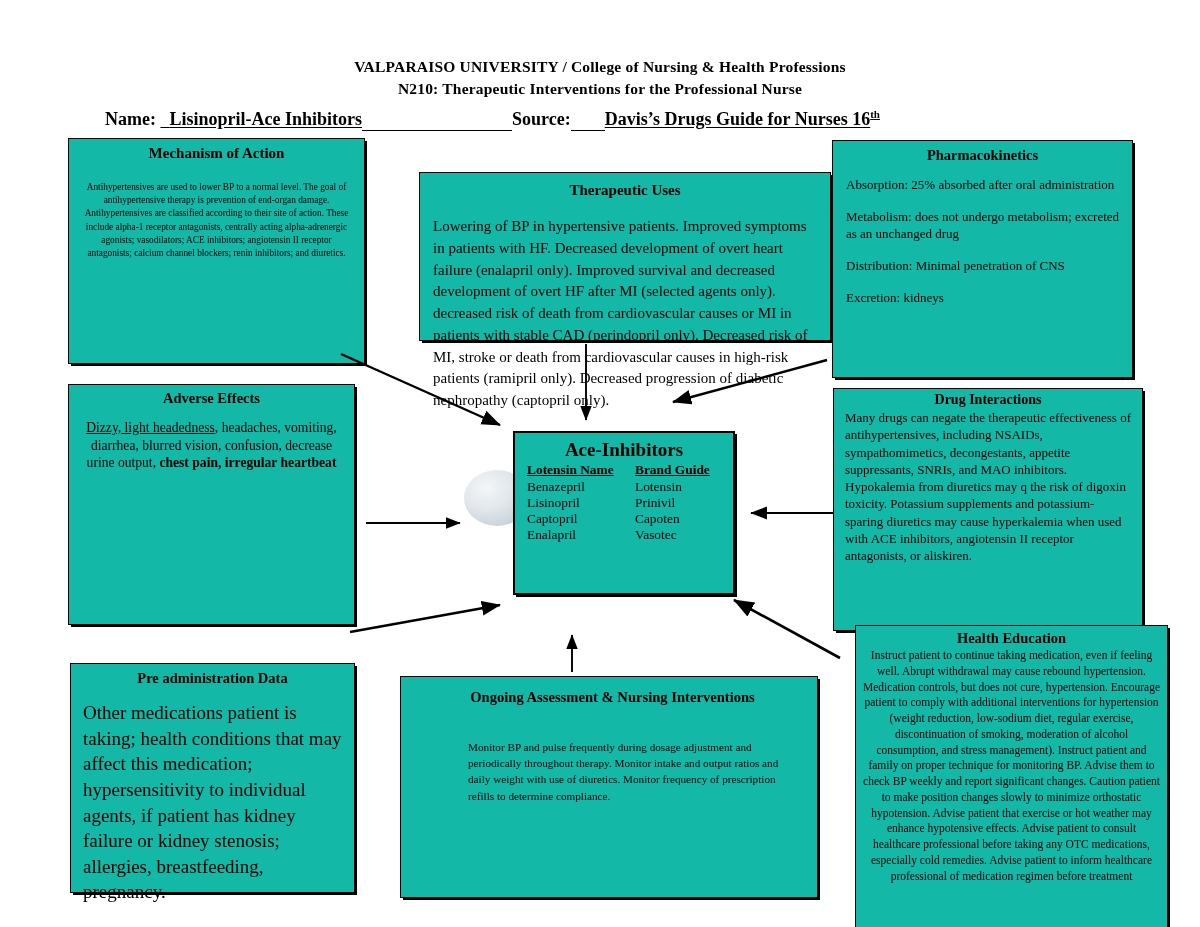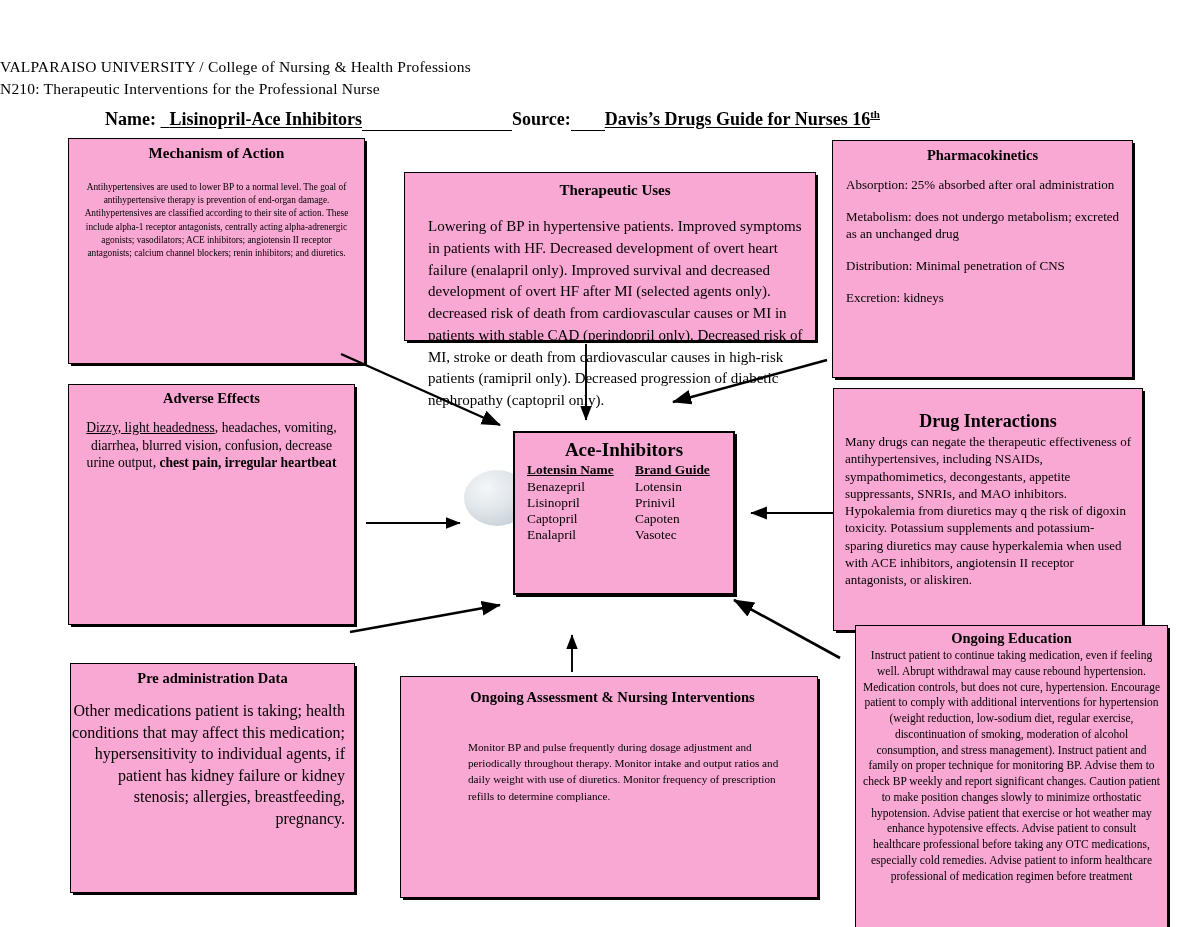--- a/index.html
+++ b/index.html
@@ -15,22 +15,22 @@
     overflow: hidden;
     font-family: "Liberation Serif", "DejaVu Serif", serif;
     color: #000000;
   }
 
   
   .hdr {
     position: absolute;
     left: 0;
     width: 1200px;
-    text-align: left;
-    font-weight: normal;
+    text-align: center;
+    font-weight: bold;
     font-family: "Liberation Serif", "DejaVu Serif", serif;
   }
   #hdr-line1 { top: 58px; font-size: 15.5px; letter-spacing: .2px; }
   #hdr-line2 { top: 80px; font-size: 15.5px; letter-spacing: .2px; }
 
   
   #namerow {
     position: absolute;
     left: 105px;
     top: 108px;
@@ -47,21 +47,21 @@
   #namerow .blank {
     display: inline-block;
     border-bottom: 1.6px solid #000;
     vertical-align: baseline;
   }
   .sup { font-size: 11px; vertical-align: super; text-decoration: underline; }
 
   
   .box {
     position: absolute;
-    background: #f9a8d4;
+    background: #14b8a6;
     border: 1.7px solid #000;
     box-sizing: border-box;
     
     box-shadow: 2.5px 2.5px 0 -0.5px #000;
   }
   .box .title {
     text-align: center;
     font-weight: bold;
     font-family: "Liberation Serif", "DejaVu Serif", serif;
   }
@@ -73,21 +73,21 @@
   #box-moa { left: 68px; top: 138px; width: 297px; height: 226px; }
   #box-moa .title { font-size: 15px; margin-top: 6px; }
   #box-moa .body {
     font-size: 9.3px;
     line-height: 1.42;
     text-align: center;
     margin: 19px 14px 0 14px;
   }
 
   
-  #box-tu { left: 404px; top: 172px; width: 412px; height: 169px; padding-left: 10px; }
+  #box-tu { left: 419px; top: 172px; width: 412px; height: 169px; }
   #box-tu .title { font-size: 15px; margin-top: 9px; }
   #box-tu .body {
     font-size: 15px;
     line-height: 1.45;
     text-align: left;
     margin: 17px 12px 8px 13px;
   }
 
   
   #box-pk { left: 832px; top: 140px; width: 301px; height: 238px; }
@@ -102,21 +102,21 @@
     font-size: 13.6px;
     line-height: 1.3;
     text-align: center;
     margin: 12px 10px 0 10px;
   }
   .u { text-decoration: underline; }
   .b { font-weight: bold; }
 
   
   #box-di { left: 833px; top: 388px; width: 310px; height: 243px; }
-  #box-di .title { font-size: 18px; margin-top: 22px; }
+  #box-di .title { font-size: 14px; margin-top: 3px; }
   #box-di .body { font-size: 13px; line-height: 1.33; margin: 1px 9px 0 11px; }
 
   
   #box-center {
     left: 513px; top: 431px; width: 222px; height: 164px;
     border: 2.4px solid #000;
     box-shadow: 2.5px 2.5px 0 -0.5px #000;
     z-index: 5;
   }
   #box-center .title { font-size: 19px; margin-top: 6px; }
@@ -143,21 +143,21 @@
     left: 464px; top: 470px;
     width: 66px; height: 56px;
     border-radius: 50% / 50%;
     background: radial-gradient(ellipse at 34% 32%, #f4f6f8 0%, #e3e8ec 38%, #ccd5db 72%, #bcc7ce 100%);
     z-index: 2;
   }
 
   
   #box-pad { left: 70px; top: 663px; width: 285px; height: 230px; }
   #box-pad .title { font-size: 14.5px; margin-top: 6px; }
-  #box-pad .body { font-size: 16px; line-height: 1.35; margin: 13px 9px 0 0; text-align: right; }
+  #box-pad .body { font-size: 19px; line-height: 1.35; margin: 13px 9px 0 12px; }
 
   
   #box-oa { left: 400px; top: 676px; width: 418px; height: 222px; padding-left: 7px; }
   #box-oa .title { font-size: 14.6px; margin-top: 12px; }
   #box-oa .body { font-size: 11.2px; line-height: 1.45; margin: 33px 28px 0 60px; }
 
   
   #box-pe {
     left: 855px; top: 625px; width: 313px; height: 305px;
     overflow: hidden;
@@ -282,17 +282,17 @@
     <div class="title">Pre administration Data</div>
     <div class="body">Other medications patient is taking; health conditions that may affect this medication; hypersensitivity to individual agents, if patient has kidney failure or kidney stenosis; allergies, breastfeeding, pregnancy.</div>
   </div>
 
   <div class="box" id="box-oa">
     <div class="title">Ongoing Assessment &amp; Nursing Interventions</div>
     <div class="body">Monitor BP and pulse frequently during dosage adjustment and periodically throughout therapy.  Monitor intake and output ratios and daily weight with use of diuretics.  Monitor frequency of prescription refills to determine compliance.</div>
   </div>
 
   <div class="box" id="box-pe">
-    <div class="title">Ongoing Education</div>
+    <div class="title">Health Education</div>
     <div class="body">Instruct patient to continue taking medication, even if feeling well. Abrupt withdrawal may cause rebound hypertension. Medication controls, but does not cure, hypertension.  Encourage patient to comply with additional interventions for hypertension (weight reduction, low-sodium diet, regular exercise, discontinuation of smoking, moderation of alcohol consumption, and stress management).  Instruct patient and family on proper technique for monitoring BP. Advise them to check BP weekly and report significant changes. Caution patient to make position changes slowly to minimize orthostatic hypotension. Advise patient that exercise or hot weather may enhance hypotensive effects.  Advise patient to consult healthcare professional before taking any OTC medications, especially cold remedies.   Advise patient to inform healthcare professional of medication regimen before treatment</div>
   </div>
 
 </div>
 
 </body></html>

